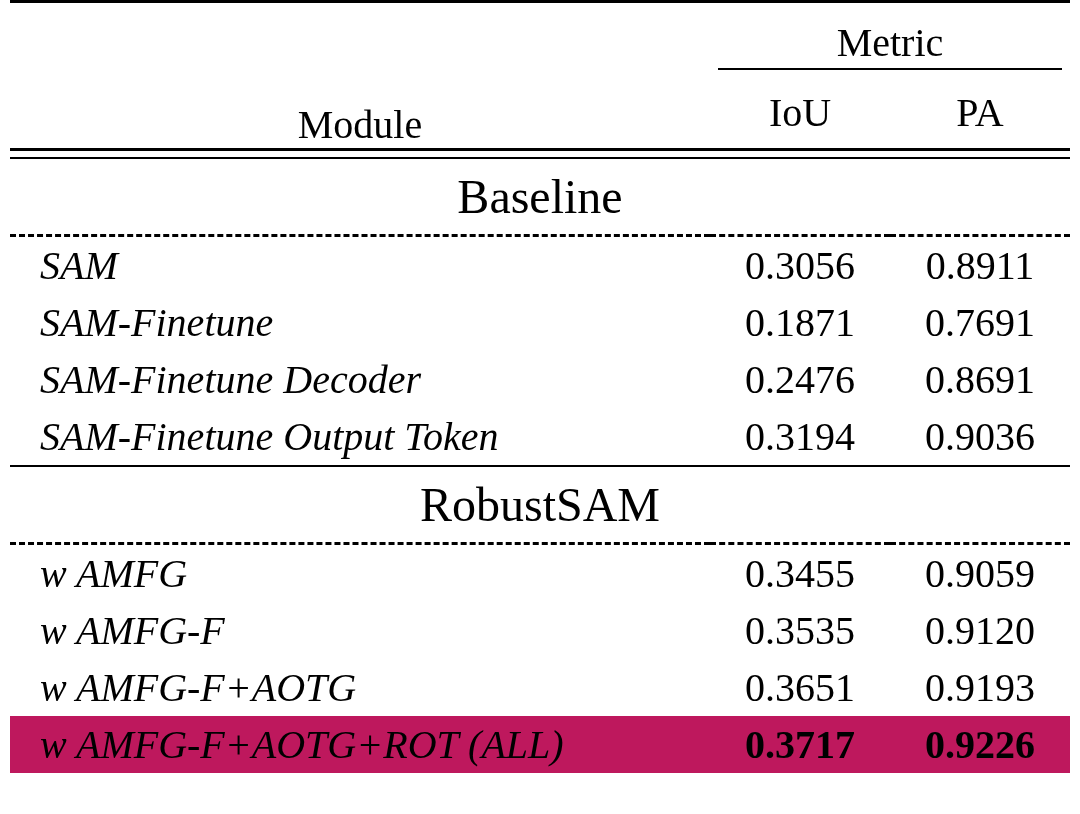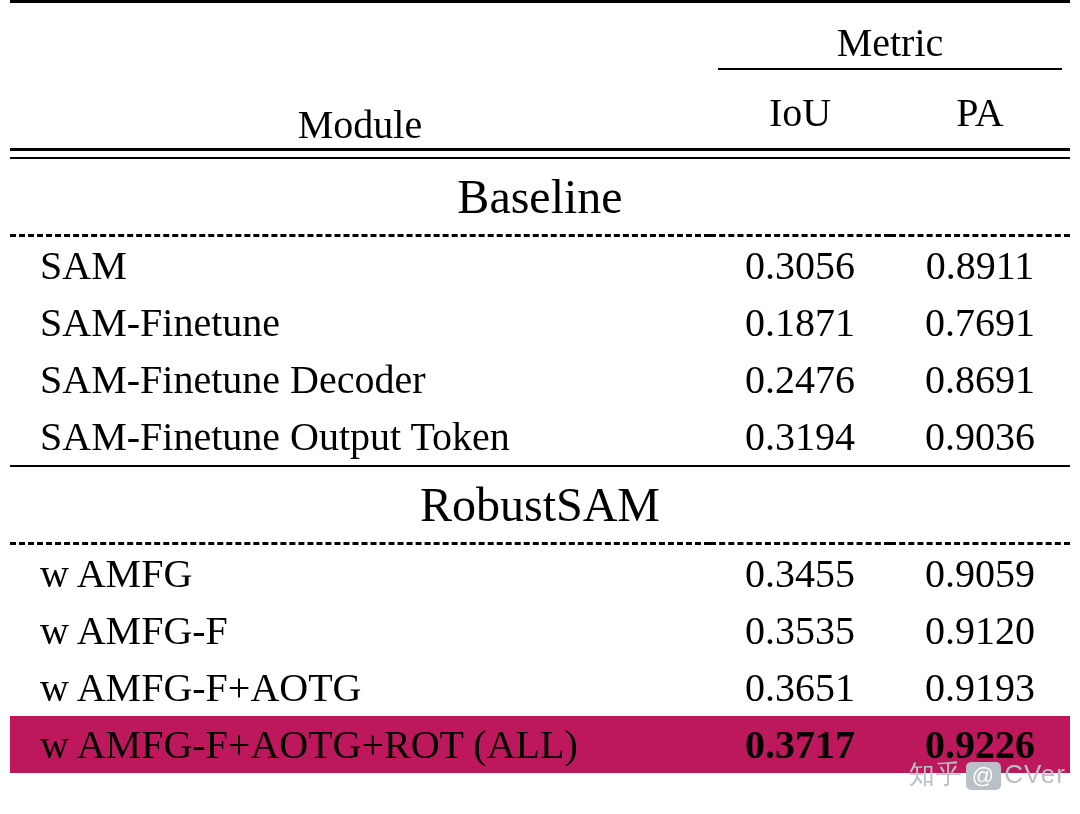--- a/index.html
+++ b/index.html
@@ -88,20 +88,21 @@
   }
   .data-row td {
     font-size: 40px;
     padding-top: 5px;
     padding-bottom: 5px;
   }
   .data-row td.name {
     text-align: left;
     padding-left: 30px;
     white-space: nowrap;
+    font-style: italic;
   }
   .data-row td.num {
     text-align: center;
   }
   .data-row.highlight {
     background: #be185d;
   }
   .bold {
     font-weight: bold;
   }
@@ -219,17 +220,14 @@
       </tr>
       <tr class="data-row highlight">
         <td class="name"><span>w AMFG-F+AOTG+ROT (ALL)</span></td>
         <td class="num bold">0.3717</td>
         <td class="num bold">0.9226</td>
       </tr>
 
     </tbody>
   </table>
 
-  <div class="watermark">
-    <span>知乎</span><span class="logo">@</span><span>CVer</span>
-  </div>
 
 </div>
 
 </body></html>

